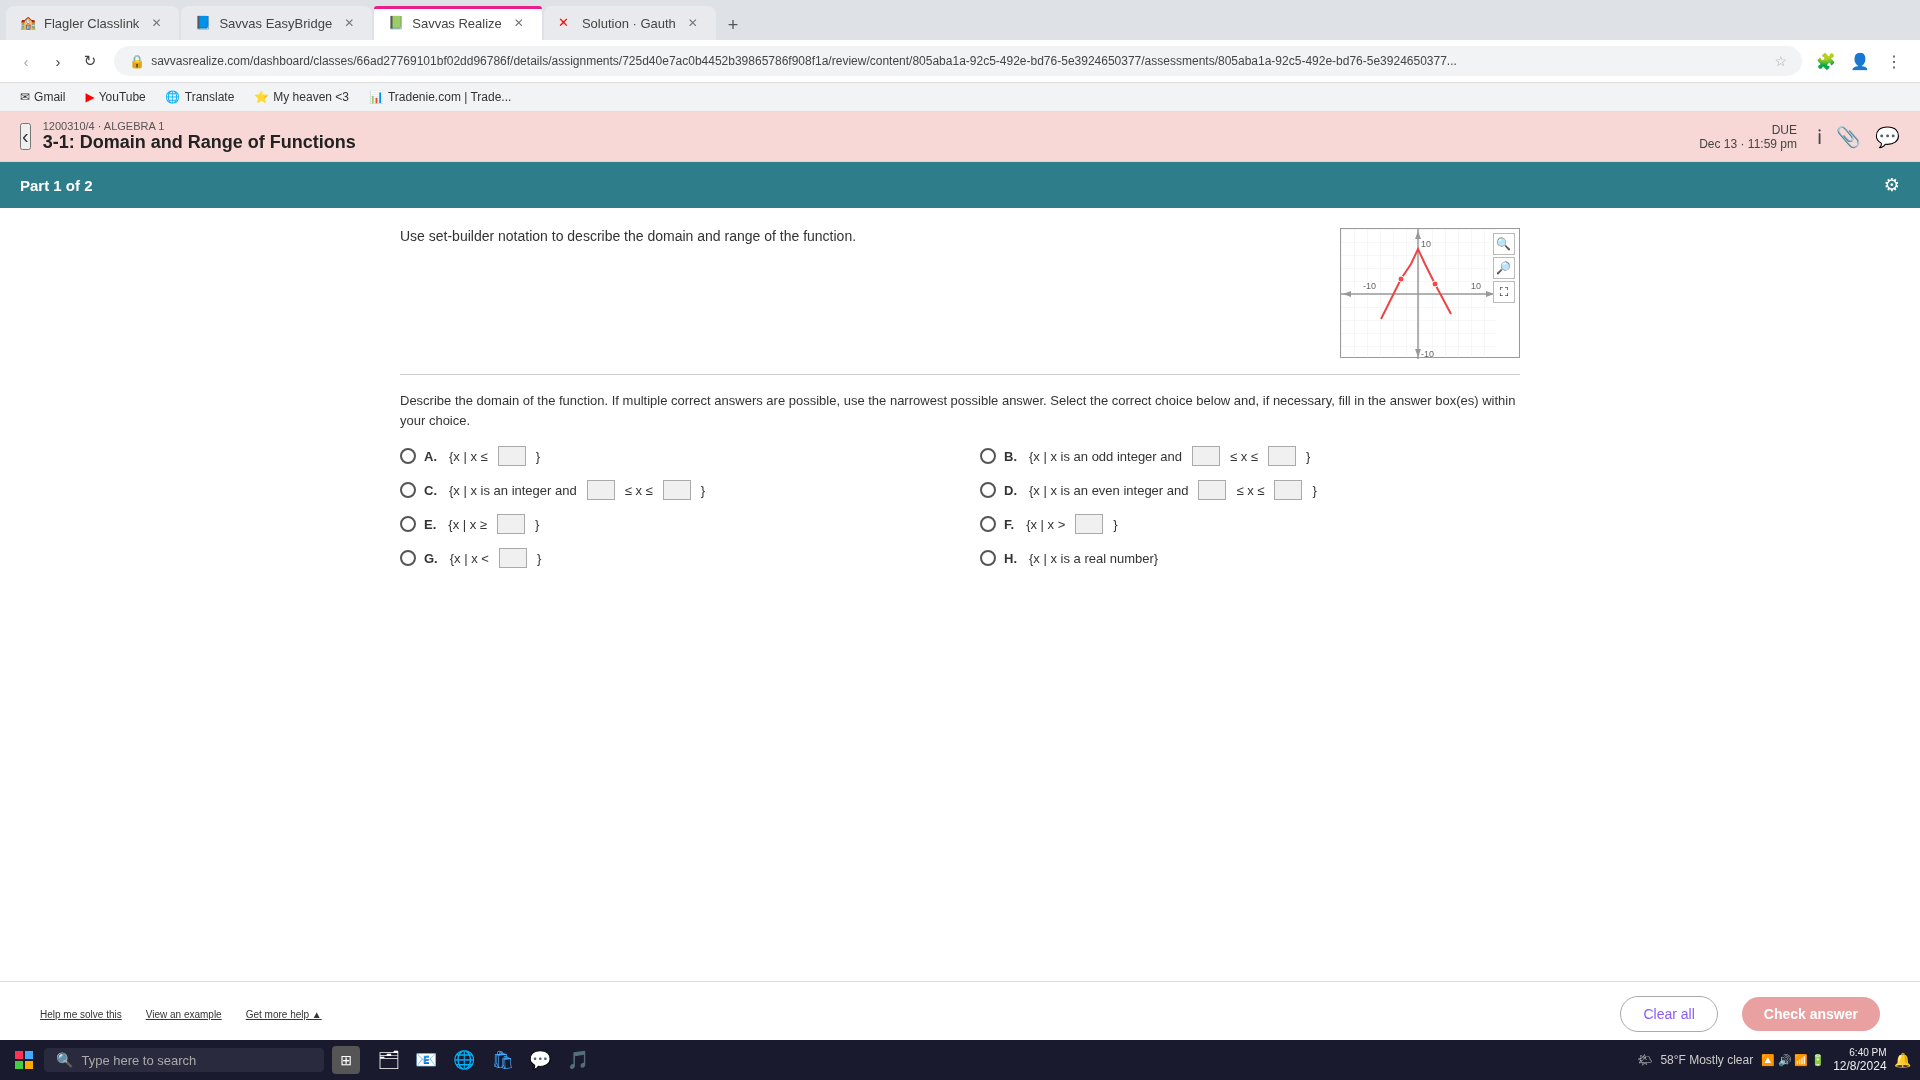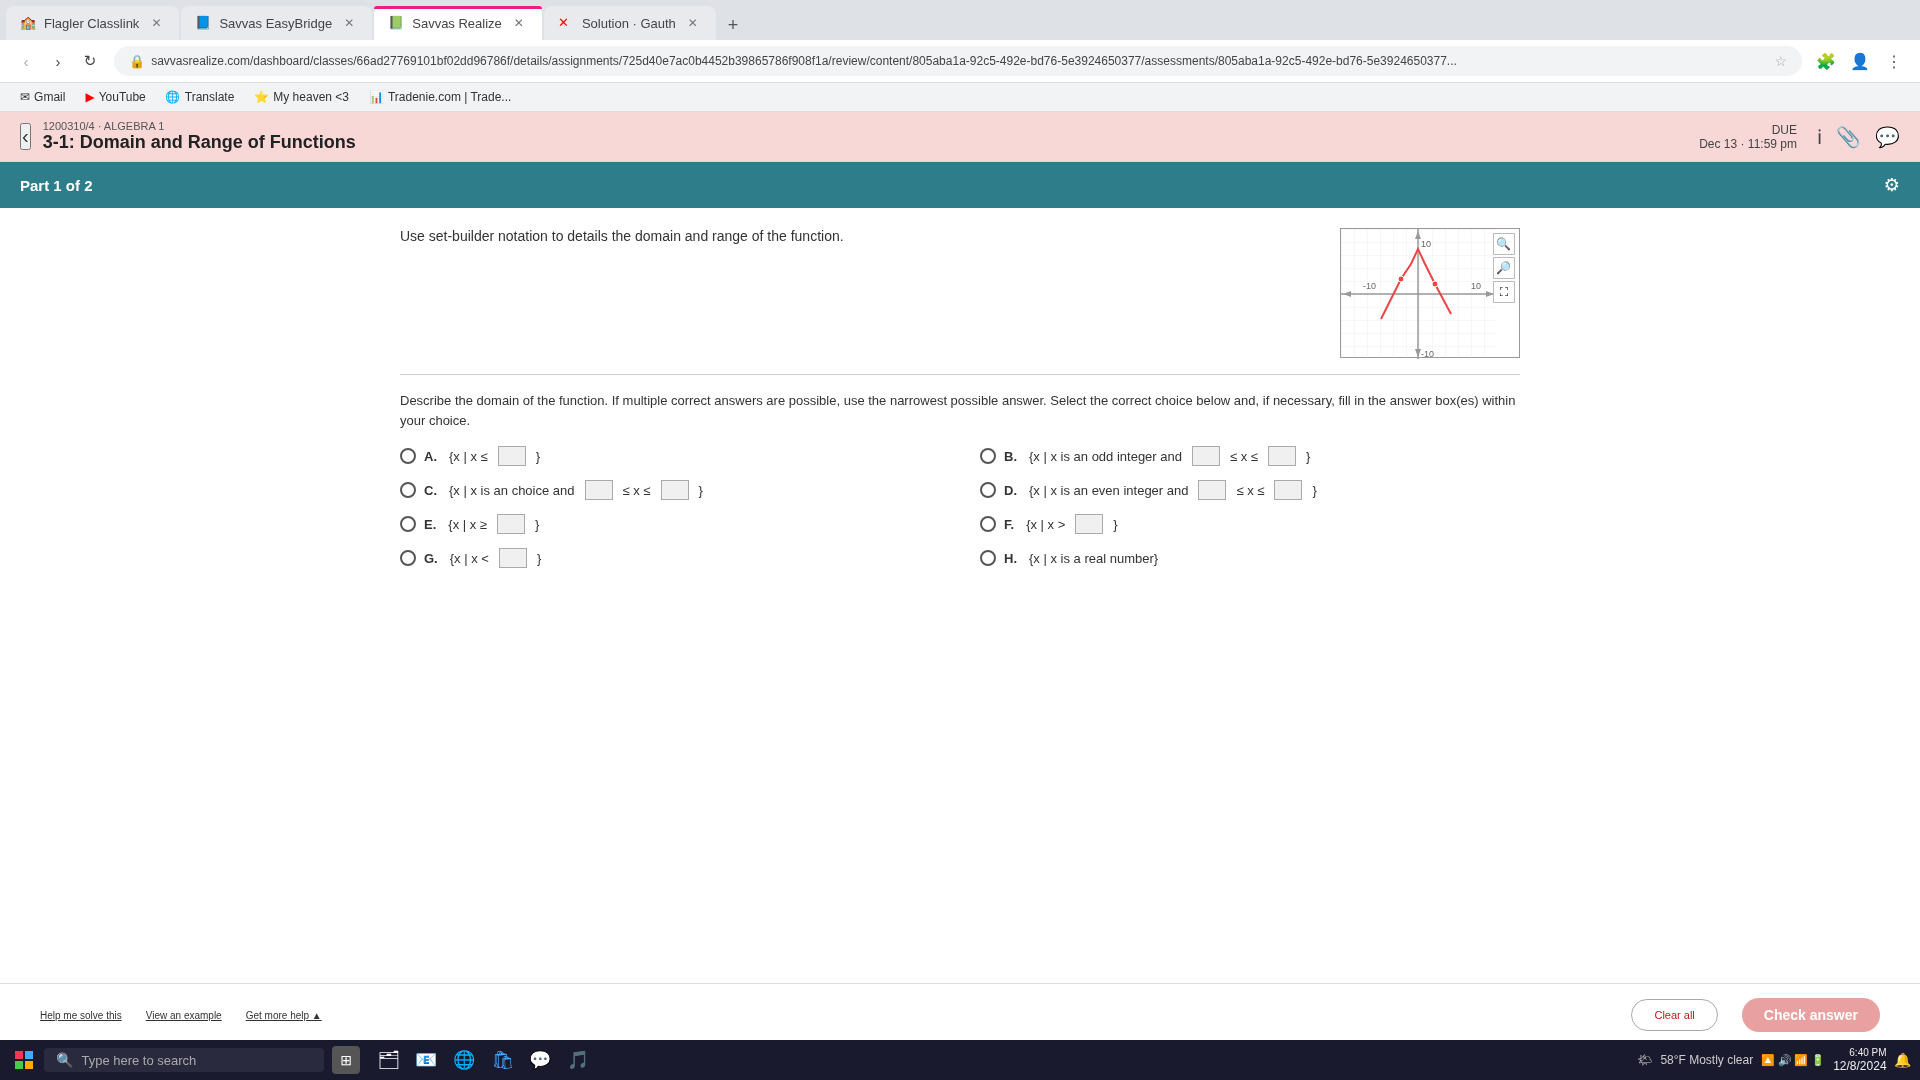--- a/index.html
+++ b/index.html
@@ -57,21 +57,21 @@
     .options-grid { display: grid; grid-template-columns: 1fr 1fr; gap: 14px 40px; margin-top: 10px; }
     .option-row { display: flex; align-items: center; gap: 8px; font-size: 13px; color: #333; }
     .option-radio { width: 16px; height: 16px; border-radius: 50%; border: 2px solid #555; background: transparent; cursor: pointer; flex-shrink: 0; }
     .option-label { font-weight: bold; margin-right: 4px; }
     .option-input-box { display: inline-block; width: 28px; height: 20px; border: 1px solid #aaa; background: #f0f0f0; vertical-align: middle; margin: 0 2px; }
 
     
     .bottom-toolbar { background: #fff; border-top: 1px solid #ddd; padding: 14px 40px; display: flex; align-items: center; gap: 24px; }
     .toolbar-btn { font-size: 10px; color: #333; background: none; border: none; cursor: pointer; text-decoration: underline; }
     .toolbar-spacer { flex: 1; }
-    .clear-all-btn { padding: 9px 22px; border: 1.5px solid #aaa; border-radius: 20px; background: #fff; font-size: 11px; cursor: pointer; color: #b91c1c; }
+    .clear-all-btn { padding: 9px 22px; border: 1.5px solid #aaa; border-radius: 20px; background: #fff; font-size: 14px; cursor: pointer; color: #8b5cf6; }
     .check-answer-btn { padding: 9px 22px; border-radius: 20px; background: #e8a0a0; font-size: 14px; cursor: pointer; color: #fff; border: none; font-weight: bold; }
 
     
     .nav-footer { background: #ffeaea; border-top: 2px solid #eec; padding: 12px 24px; display: flex; align-items: center; justify-content: space-between; height: 56px; }
     .review-progress-btn { padding: 8px 18px; border: 2px solid #1a73e8; border-radius: 4px; background: #fff; color: #1a73e8; font-size: 14px; font-weight: bold; cursor: pointer; }
     .nav-right { display: flex; align-items: center; gap: 16px; }
     .question-nav { display: flex; align-items: center; gap: 8px; font-size: 14px; color: #333; }
     .question-num-input { width: 40px; height: 30px; border: 1px solid #aaa; border-radius: 4px; text-align: center; font-size: 14px; }
     .back-nav-btn { padding: 8px 18px; border: 1.5px solid #aaa; border-radius: 4px; background: #fff; font-size: 14px; cursor: pointer; display: flex; align-items: center; gap: 6px; }
     .next-nav-btn { padding: 8px 22px; border-radius: 4px; background: #1a73e8; color: #fff; font-size: 14px; font-weight: bold; border: none; cursor: pointer; display: flex; align-items: center; gap: 6px; }
@@ -190,21 +190,21 @@
 
     <div class="question-header">
       <span class="question-header-title">Part 1 of 2</span>
       <span class="question-header-gear">⚙</span>
     </div>
 
     <div class="question-body">
 
       <div style="display:flex; align-items:flex-start; gap:20px; margin-bottom:10px;">
         <div style="flex:1;">
-          <p class="question-instruction">Use set-builder notation to details the domain and range of the function.</p>
+          <p class="question-instruction">Use set-builder notation to describe the domain and range of the function.</p>
         </div>
 
         <div style="position:relative; border:1px solid #999; width:180px; height:130px; background:#fff; flex-shrink:0;">
 
           <div style="position:absolute; top:4px; right:4px; display:flex; flex-direction:column; gap:2px; z-index:5;">
             <button style="width:22px;height:22px;border:1px solid #bbb;background:#fff;font-size:12px;cursor:pointer;display:flex;align-items:center;justify-content:center;">🔍</button>
             <button style="width:22px;height:22px;border:1px solid #bbb;background:#fff;font-size:12px;cursor:pointer;display:flex;align-items:center;justify-content:center;">🔎</button>
             <button style="width:22px;height:22px;border:1px solid #bbb;background:#fff;font-size:12px;cursor:pointer;display:flex;align-items:center;justify-content:center;">⛶</button>
           </div>
 
@@ -261,21 +261,21 @@
           <span>{x | x is an odd integer and </span>
           <span class="option-input-box"></span>
           <span> ≤ x ≤ </span>
           <span class="option-input-box"></span>
           <span>}</span>
         </div>
 
         <div class="option-row">
           <div class="option-radio"></div>
           <span class="option-label">C.</span>
-          <span>{x | x is an choice and </span>
+          <span>{x | x is an integer and </span>
           <span class="option-input-box"></span>
           <span> ≤ x ≤ </span>
           <span class="option-input-box"></span>
           <span>}</span>
         </div>
 
         <div class="option-row">
           <div class="option-radio"></div>
           <span class="option-label">D.</span>
           <span>{x | x is an even integer and </span>

